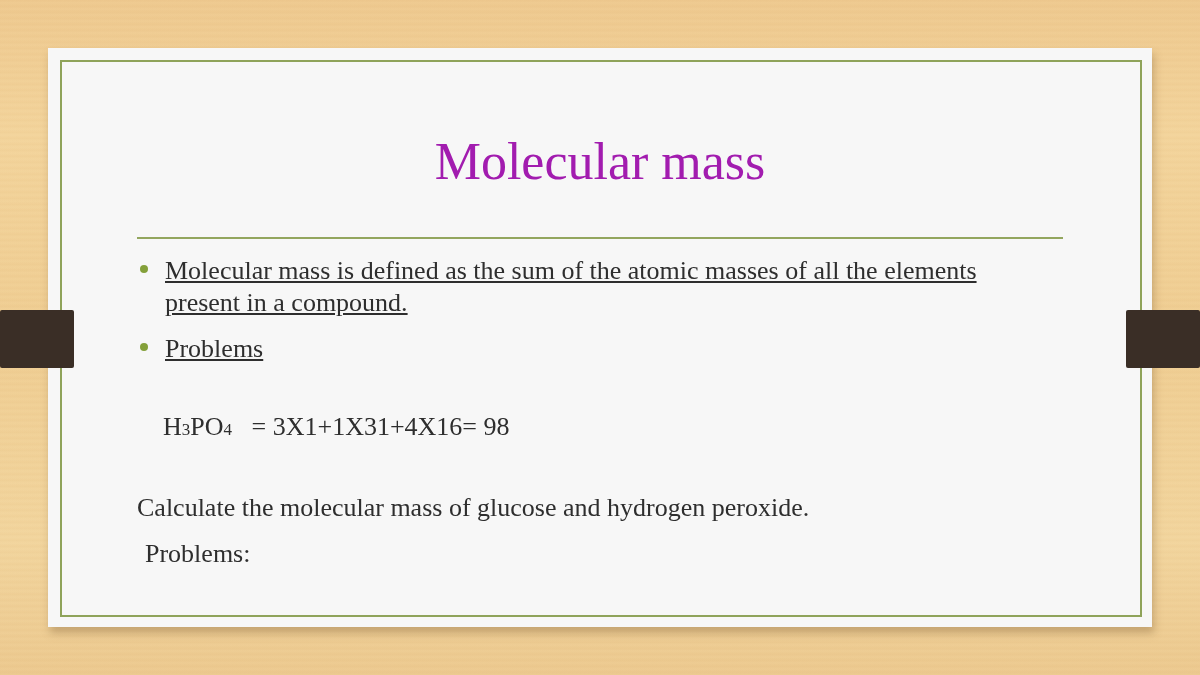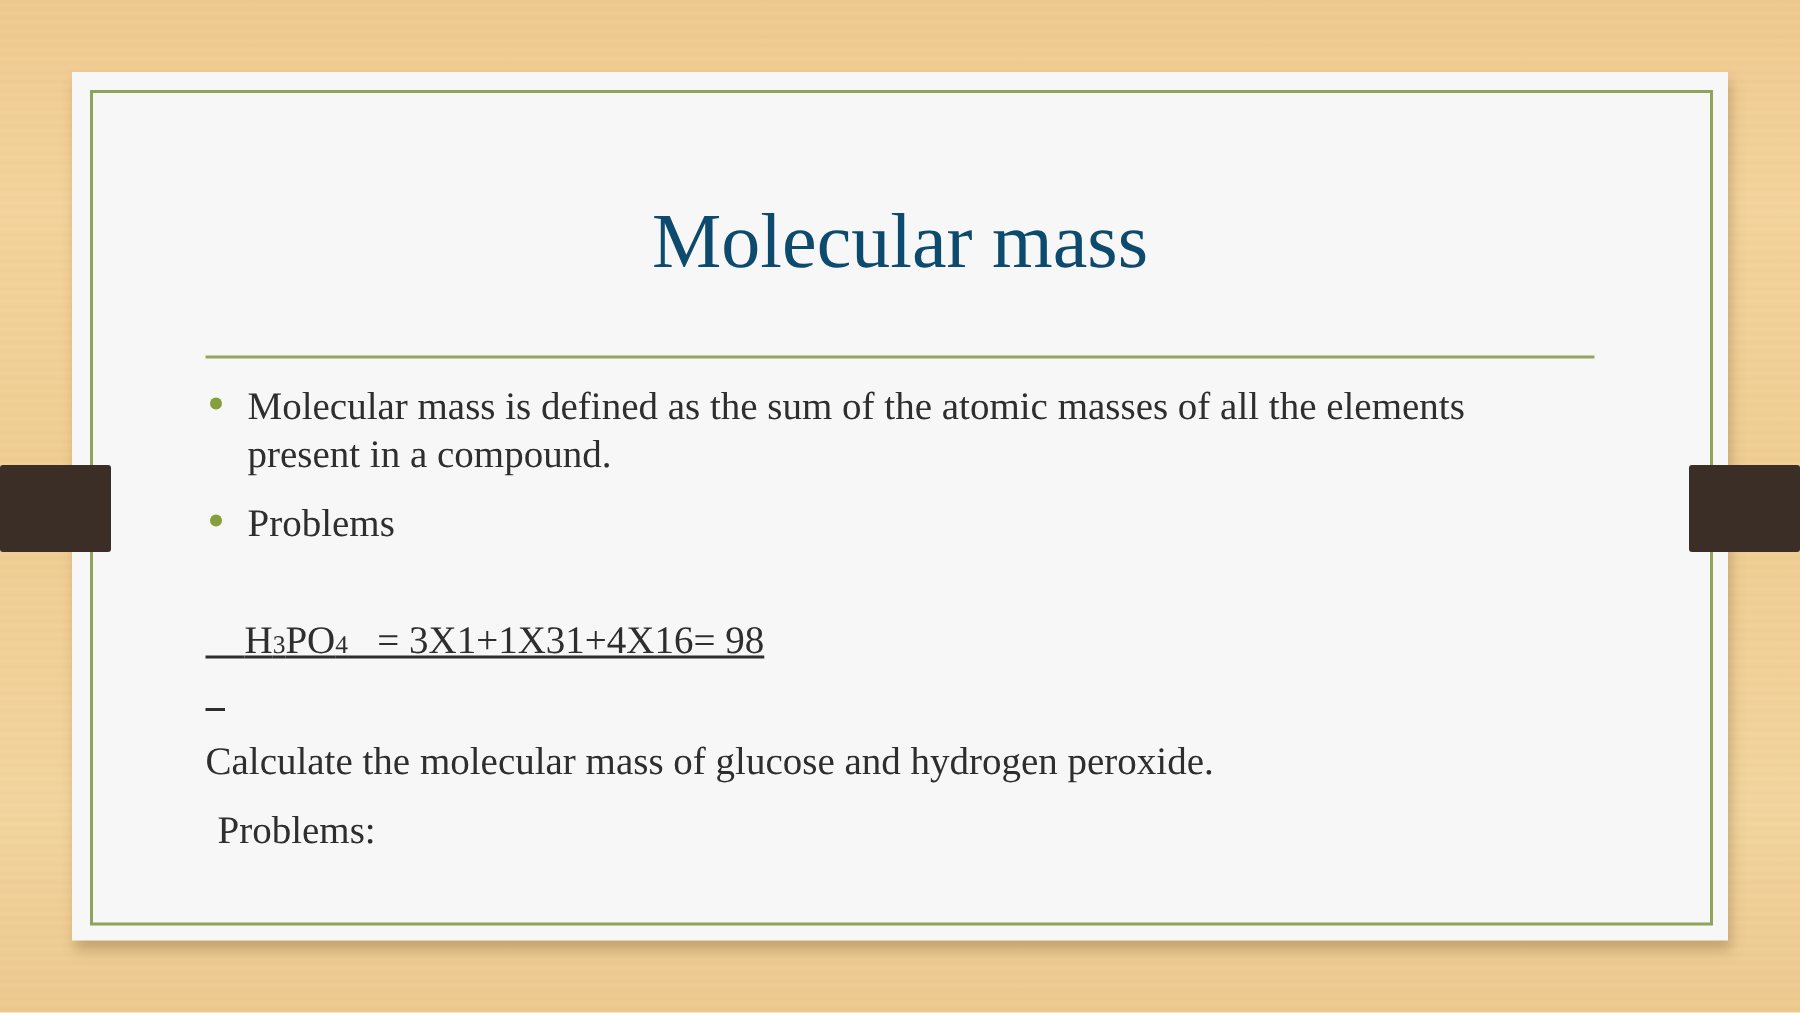--- a/index.html
+++ b/index.html
@@ -22,31 +22,31 @@
     border:2px solid #8fa35a;
   }
   .clip {
     position:absolute; top:310px; height:58px; background:#3a2e26;
     border-radius:2px;
   }
   .clip.left { left:0; width:74px; }
   .clip.right { left:1126px; width:74px; }
   .title {
     position:absolute; left:137px; width:926px; top:130px;
-    text-align:center; font-size:52px; color:#0c4a6e; line-height:64px;
+    text-align:center; font-size:52px; color:#a21caf; line-height:64px;
   }
   .rule {
     position:absolute; left:137px; width:926px; top:237px; height:2px;
     background:#93a65e;
   }
   .body {
     position:absolute; left:137px; top:255px; width:900px;
     color:#2e2e2e; font-size:26px; line-height:32px;
   }
-  .bullet-item { position:relative; padding-left:28px; margin-bottom:14px; }
+  .bullet-item { position:relative; padding-left:28px; margin-bottom:14px;text-decoration:underline; }
   .bullet-dot {
     position:absolute; left:3px; top:10px; width:8px; height:8px; border-radius:50%;
     background:#84a03a;
   }
   .plain { margin-bottom:14px; }
   .sub { font-size:17px; }
   .indent1 { padding-left:8px; }
 </style>
 </head>
 <body>
@@ -62,18 +62,18 @@
 
 <div class="body">
   <div class="bullet-item">
     <span class="bullet-dot"></span>
     <span>Molecular mass is defined as the sum of the atomic masses of all the elements present in a compound.</span>
   </div>
   <div class="bullet-item">
     <span class="bullet-dot"></span>
     <span>Problems</span>
   </div>
-  <div class="plain" style="white-space:pre;text-decoration:underline;">
+  <div class="plain" style="white-space:pre;">
     <span>H</span><span class="sub">3</span><span>PO</span><span class="sub">4</span><span>   = 3X1+1X31+4X16= 98</span>
   </div>
   <div class="plain">Calculate the molecular mass of glucose and hydrogen peroxide.</div>
   <div class="plain indent1">Problems:</div>
 </div>
 
 </body></html>

